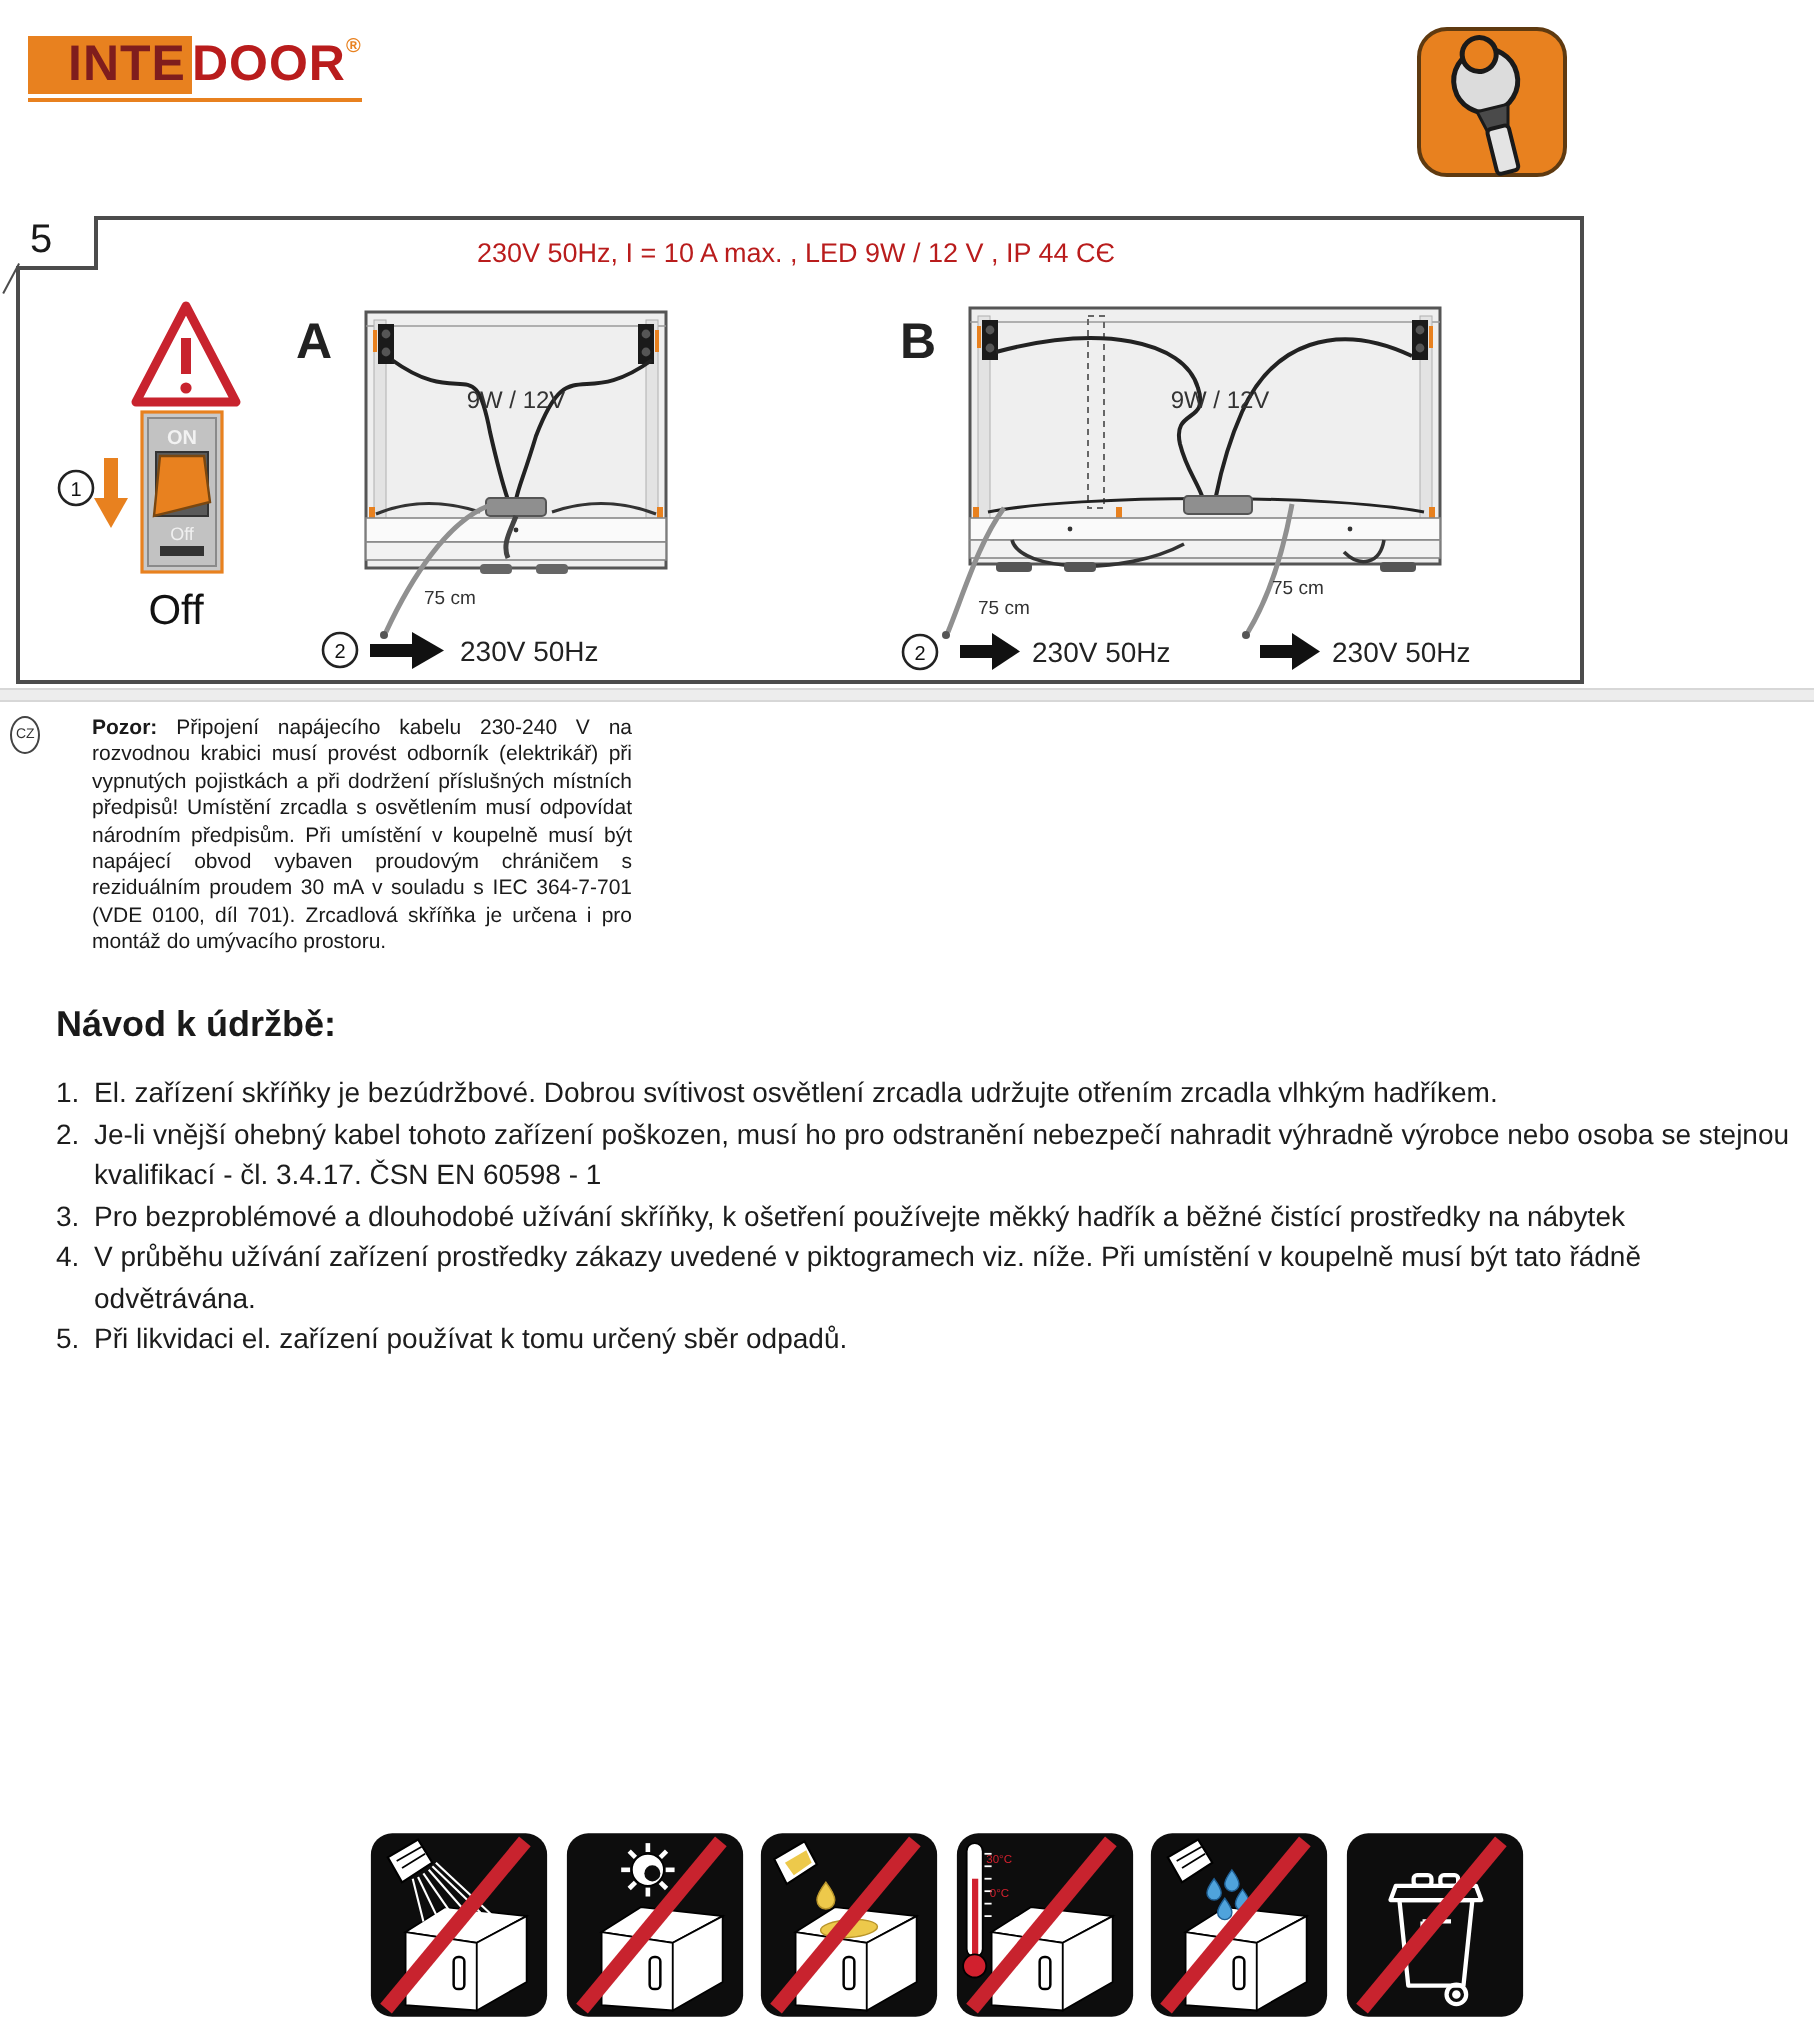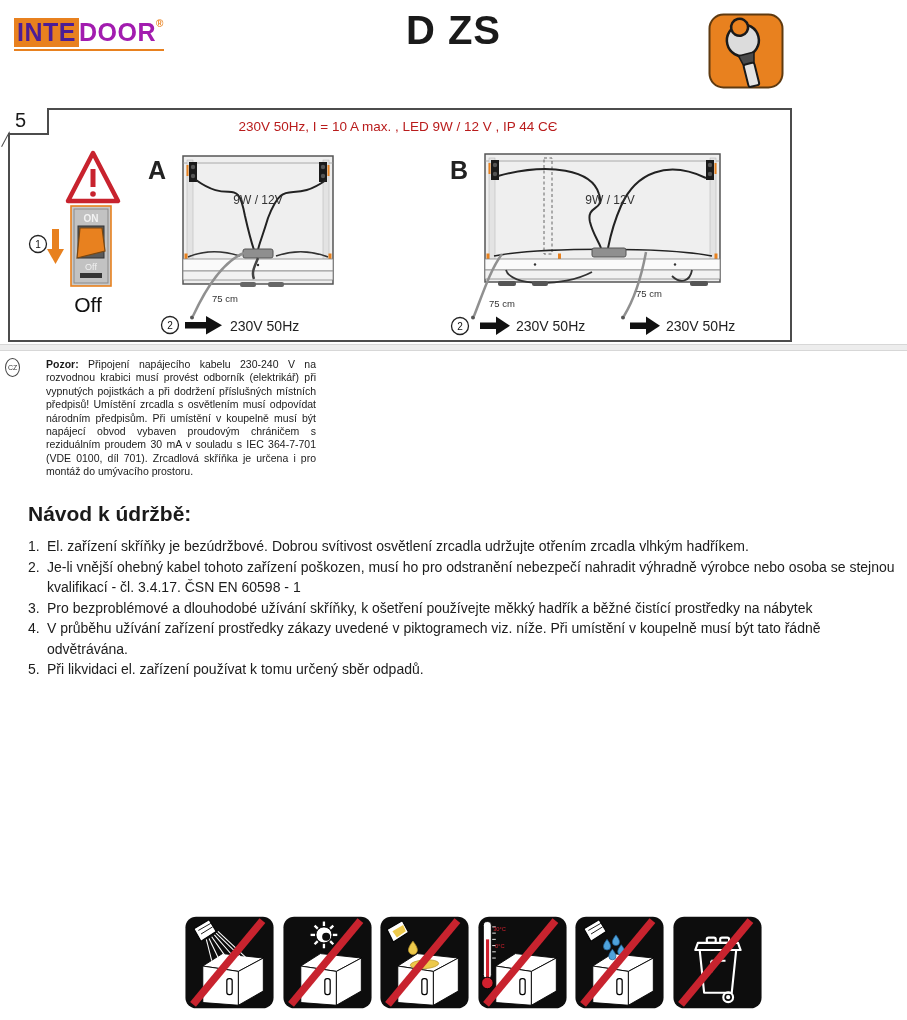--- a/index.html
+++ b/index.html
@@ -2,60 +2,59 @@
 <html><head>
 <meta charset="utf-8">
 <style>
   html,body{margin:0;padding:0;background:#fff;}
   #page{position:relative;width:907px;height:1020px;background:#fff;overflow:hidden;
         font-family:"Liberation Sans",sans-serif;color:#1a1a1a;}
   .abs{position:absolute;}
   
   #logo{left:14px;top:18px;border-bottom:2px solid #E8811F;padding-bottom:2px;
         font-weight:bold;font-size:25px;letter-spacing:.5px;white-space:nowrap;}
-  #logo .logo-box{background:#E8811F;color:#4c1d95;padding:0 3px 1px 3px;display:inline-block;line-height:28px;}
-  #logo .logo-rest{color:#a21caf;}
+  #logo .logo-box{background:#E8811F;color:#7f1d1d;padding:0 3px 1px 20px;display:inline-block;line-height:28px;}
+  #logo .logo-rest{color:#b91c1c;}
   #logo sup{font-size:10px;color:#E8811F;vertical-align:top;}
   #title{left:0;top:8px;width:907px;text-align:center;font-size:40px;font-weight:bold;letter-spacing:1px;}
   
   #figure-box{left:8px;top:108px;width:780px;height:230px;border:2px solid #4c4c4c;background:#fff;}
   #fig-number{left:8px;top:108px;width:32px;height:25px;border-right:2px solid #4c4c4c;
               border-bottom:2px solid #4c4c4c;font-size:20px;padding-left:7px;line-height:25px;background:#fff;}
   #fig-diag{left:10px;top:132px;width:17px;height:0;border-top:1.5px solid #4c4c4c;
             transform:rotate(118deg);transform-origin:left top;}
   #spec-line{left:8px;top:119px;width:780px;text-align:center;font-size:13.5px;color:#b91c1c;}
   svg text{font-family:"Liberation Sans",sans-serif;}
   
   #gray-rule{left:0;top:344px;width:907px;height:5px;background:#ededed;
              border-top:1px solid #d7d7d7;border-bottom:1px solid #d7d7d7;}
   
   #warning{left:4px;top:358px;width:312px;font-size:10.5px;line-height:13.4px;text-align:justify;}
   #warning .badge{position:absolute;left:1px;top:0px;border:1px solid #444;border-radius:50%;
                   font-size:7px;padding:2px 2px;color:#333;letter-spacing:0;}
   #warning p{margin:0 0 0 42px;}
   
-  #maint-heading{left:28px;top:502px;font-size:21px;font-weight:bold;}
+  #maint-heading{left:28px;top:502px;font-size:18px;font-weight:bold;}
   #maint-list{left:28px;top:536px;width:876px;font-size:14px;line-height:20.5px;color:#1c1c1c;}
   #maint-list .item{display:flex;}
   #maint-list .num{flex:0 0 19px;}
   #maint-list .txt{flex:1;}
   
   #pictos{left:185px;top:916px;display:flex;gap:8.5px;}
   #pictos svg{display:block;}
 </style>
 </head>
 <body>
 
 <div id="page">
 
   <div id="logo" class="abs">
     <span class="logo-box">INTE</span><span class="logo-rest">DOOR</span><sup>®</sup>
   </div>
 
-  <div id="title" class="abs">D ZS</div>
 
   <svg class="abs" style="left:708px;top:13px" width="76" height="76" viewBox="0 0 76 76">
     <rect x="1.5" y="1.5" width="73" height="73" rx="14" fill="#E8811F" stroke="#5f3a10" stroke-width="2"></rect>
     <g transform="rotate(-14 38 40)">
       <circle cx="38" cy="27" r="16" fill="#dcdcdc" stroke="#1a1a1a" stroke-width="2.5"></circle>
       <circle cx="38" cy="13.5" r="8.5" fill="#E8811F" stroke="#1a1a1a" stroke-width="2.5"></circle>
       <polygon points="30,41 46,41 43,53 33,53" fill="#4a4a4a" stroke="#1a1a1a" stroke-width="1.5"></polygon>
       <rect x="32.5" y="51" width="11" height="23" rx="2" fill="#e4e4e4" stroke="#1a1a1a" stroke-width="2"></rect>
     </g>
   </svg>

